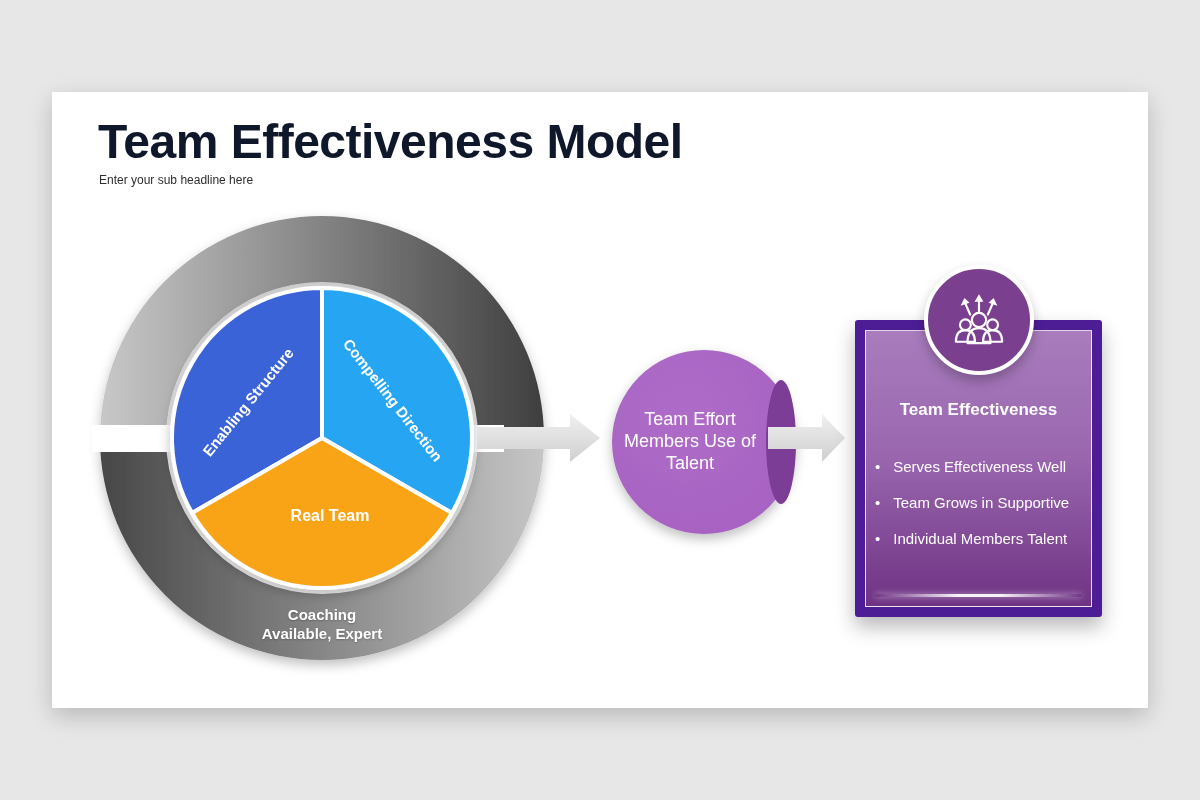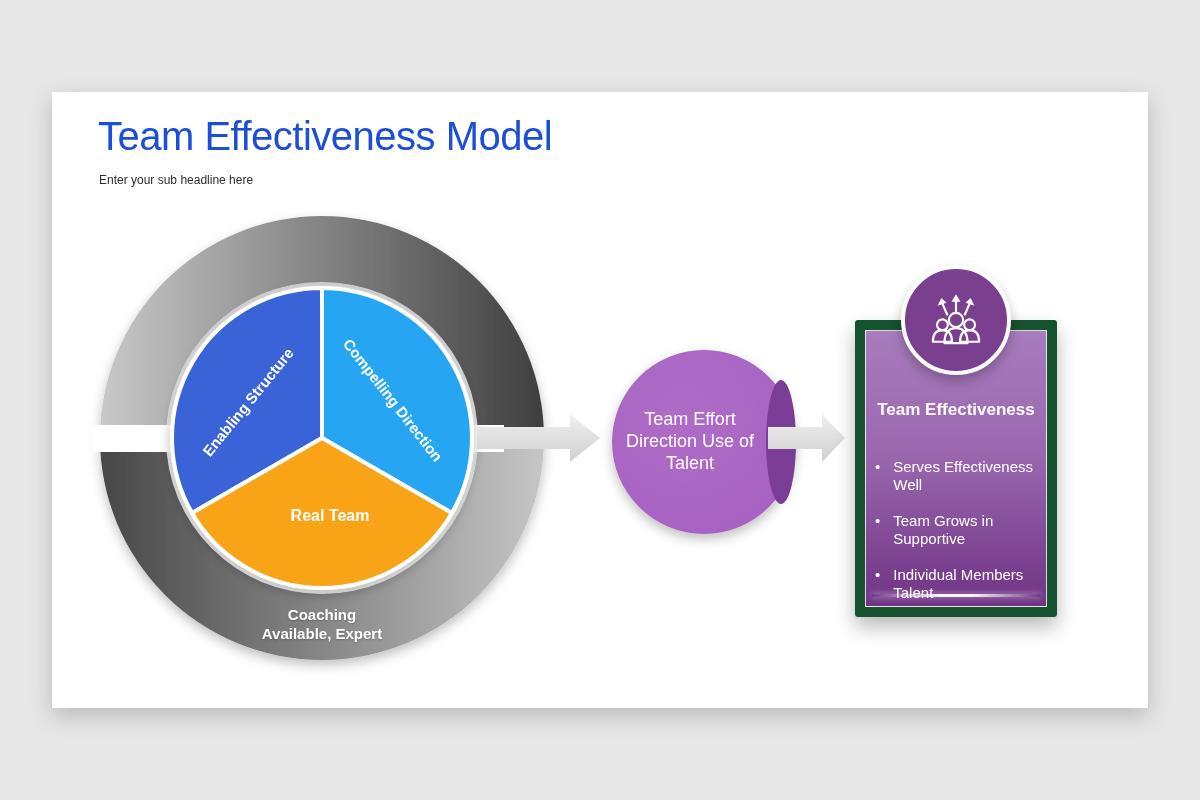--- a/index.html
+++ b/index.html
@@ -1,32 +1,32 @@
 <!DOCTYPE html>
 <html><head>
 <meta charset="utf-8">
 <style>
   html,body{margin:0;padding:0;width:1200px;height:800px;overflow:hidden;
     background:#e8e7e8;font-family:"Liberation Sans",sans-serif;}
   .slide{position:absolute;left:52px;top:92px;width:1096px;height:616px;
     background:#ffffff;box-shadow:0 8px 22px rgba(0,0,0,.20);}
-  .title{position:absolute;left:46px;top:22px;font-size:40px;font-weight:400;
-    color:#1d4ed8;letter-spacing:-0.5px;white-space:nowrap;}
+  .title{position:absolute;left:46px;top:22px;font-size:48px;font-weight:700;
+    color:#0f172a;letter-spacing:-0.5px;white-space:nowrap;}
   .subtitle{position:absolute;left:47px;top:81px;font-size:12px;color:#2d2d2d;white-space:nowrap;}
   .diagram-svg{position:absolute;left:0;top:0;width:1096px;height:616px;}
   .lbl{position:absolute;color:#fff;font-weight:bold;text-align:center;white-space:nowrap;}
   .ring-lbl{font-size:15px;line-height:19px;width:300px;left:120px;
     text-shadow:0 1px 2px rgba(0,0,0,.25);}
   .pie-lbl{font-size:15px;transform:translate(-50%,-50%);}
   .pie-lbl.rot-left{transform:translate(-50%,-50%) rotate(-51deg);}
   .pie-lbl.rot-right{transform:translate(-50%,-50%) rotate(52deg);}
   .circle-text{position:absolute;left:638px;top:349px;transform:translate(-50%,-50%);
     width:170px;text-align:center;color:#fff;font-weight:normal;font-size:18px;line-height:22px;}
-  .panel{position:absolute;left:803px;top:228px;width:202px;height:297px;
-    background:#14532d;border-radius:3px;box-shadow:0 10px 20px rgba(0,0,0,.28);}
+  .panel{position:absolute;left:803px;top:228px;width:247px;height:297px;
+    background:#4c1d95;border-radius:3px;box-shadow:0 10px 20px rgba(0,0,0,.28);}
   .panel-inner{position:absolute;left:10px;top:10px;right:10px;bottom:10px;
     background:linear-gradient(180deg,#a87cbd 0%,#9a67af 45%,#6f3384 100%);
     border:1px solid rgba(255,255,255,.8);}
   .panel-icon-circle{position:absolute;left:50%;top:-55px;transform:translateX(-50%);
     width:102px;height:102px;border-radius:50%;background:#7b3f90;border:4px solid #fff;
     box-shadow:0 6px 12px rgba(0,0,0,.25);display:flex;align-items:center;justify-content:center;}
   .panel-title{position:absolute;left:0;width:100%;top:80px;text-align:center;
     font-size:17px;font-weight:bold;color:#fff;}
   .panel-bullets{position:absolute;left:0;top:138px;width:100%;margin:0;padding:0;list-style:none;}
   .panel-bullets li{display:flex;align-items:flex-start;gap:13px;padding-left:20px;
@@ -94,21 +94,21 @@
     <div>Coaching</div>
     <div>Available, Expert</div>
   </div>
 
   <div class="lbl pie-lbl rot-left" style="left:196px;top:310px;">Enabling Structure</div>
   <div class="lbl pie-lbl rot-right" style="left:341px;top:308px;">Compelling Direction</div>
   <div class="lbl pie-lbl" style="left:278px;top:424px;font-size:16px;">Real Team</div>
 
   <div class="circle-text">
     <span style="display:block">Team Effort</span>
-    <span style="display:block">Direction Use of</span>
+    <span style="display:block">Members Use of</span>
     <span style="display:block">Talent</span>
   </div>
 
   <div class="panel">
     <div class="panel-inner"></div>
 
     <div class="panel-icon-circle">
       <svg width="68" height="68" viewBox="0 0 100 100" fill="none" stroke="#ffffff" stroke-width="3.2" stroke-linecap="round" stroke-linejoin="round">
 
         <line x1="50" y1="38" x2="50" y2="20"></line>

